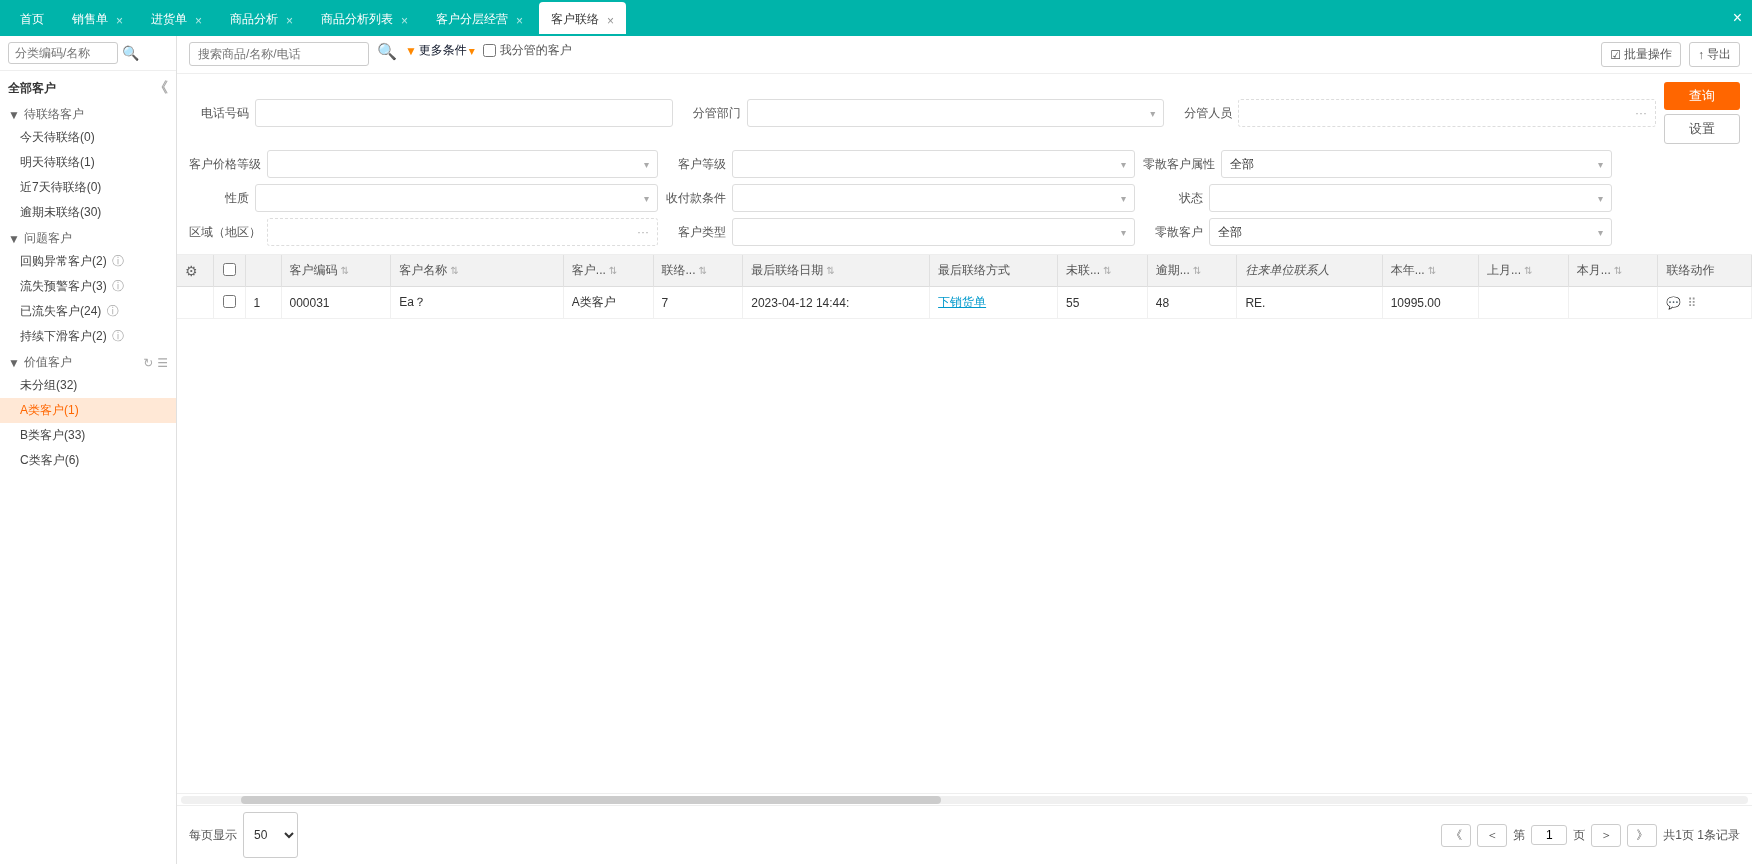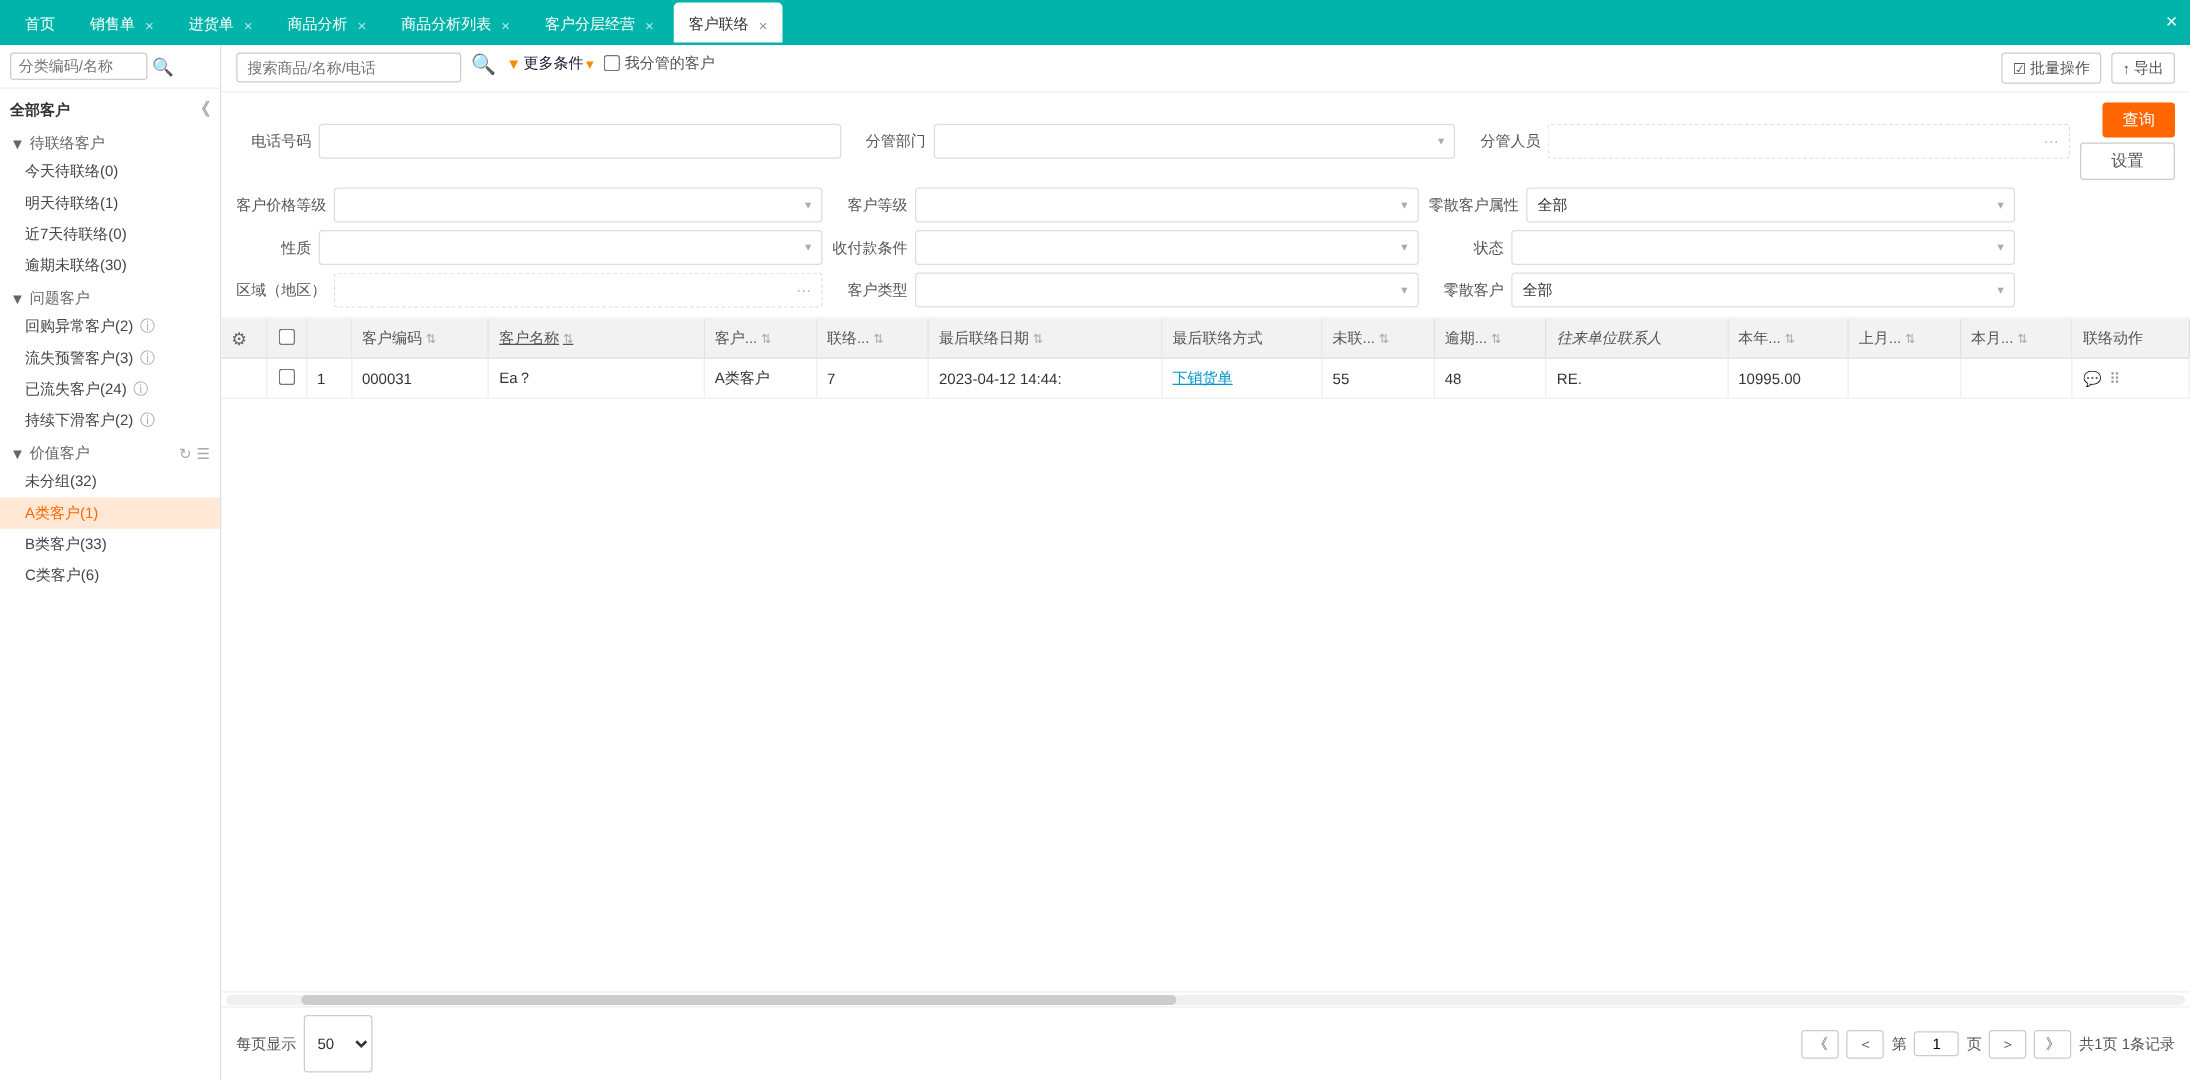--- a/index.html
+++ b/index.html
@@ -287,21 +287,20 @@
       border-radius: 3px;
       padding: 5px 24px;
       cursor: pointer;
       font-size: 13px;
       display: block;
       margin-top: 0;
     }
     .filter-buttons {
       display: flex;
       flex-direction: column;
-      align-items: flex-end;
       gap: 4px;
       justify-content: center;
     }
 
     
     .table-container {
       flex: 1;
       overflow: auto;
       background: #fff;
       margin: 0;
@@ -669,21 +668,21 @@
             <th style="width:32px;" class="checkbox-cell">
               <input type="checkbox" style="">
             </th>
             <th style="width:36px;"></th>
             <th>
               <div class="th-content">
                 <span>客户编码</span>
                 <span class="sort-icon">⇅</span>
               </div>
             </th>
-            <th style="min-width:120px;text-decoration:underline;">
+            <th style="min-width:120px;">
               <div class="th-content">
                 <span>客户名称</span>
                 <span class="sort-icon">⇅</span>
               </div>
             </th>
             <th>
               <div class="th-content">
                 <span>客户...</span>
                 <span class="sort-icon">⇅</span>
               </div>

